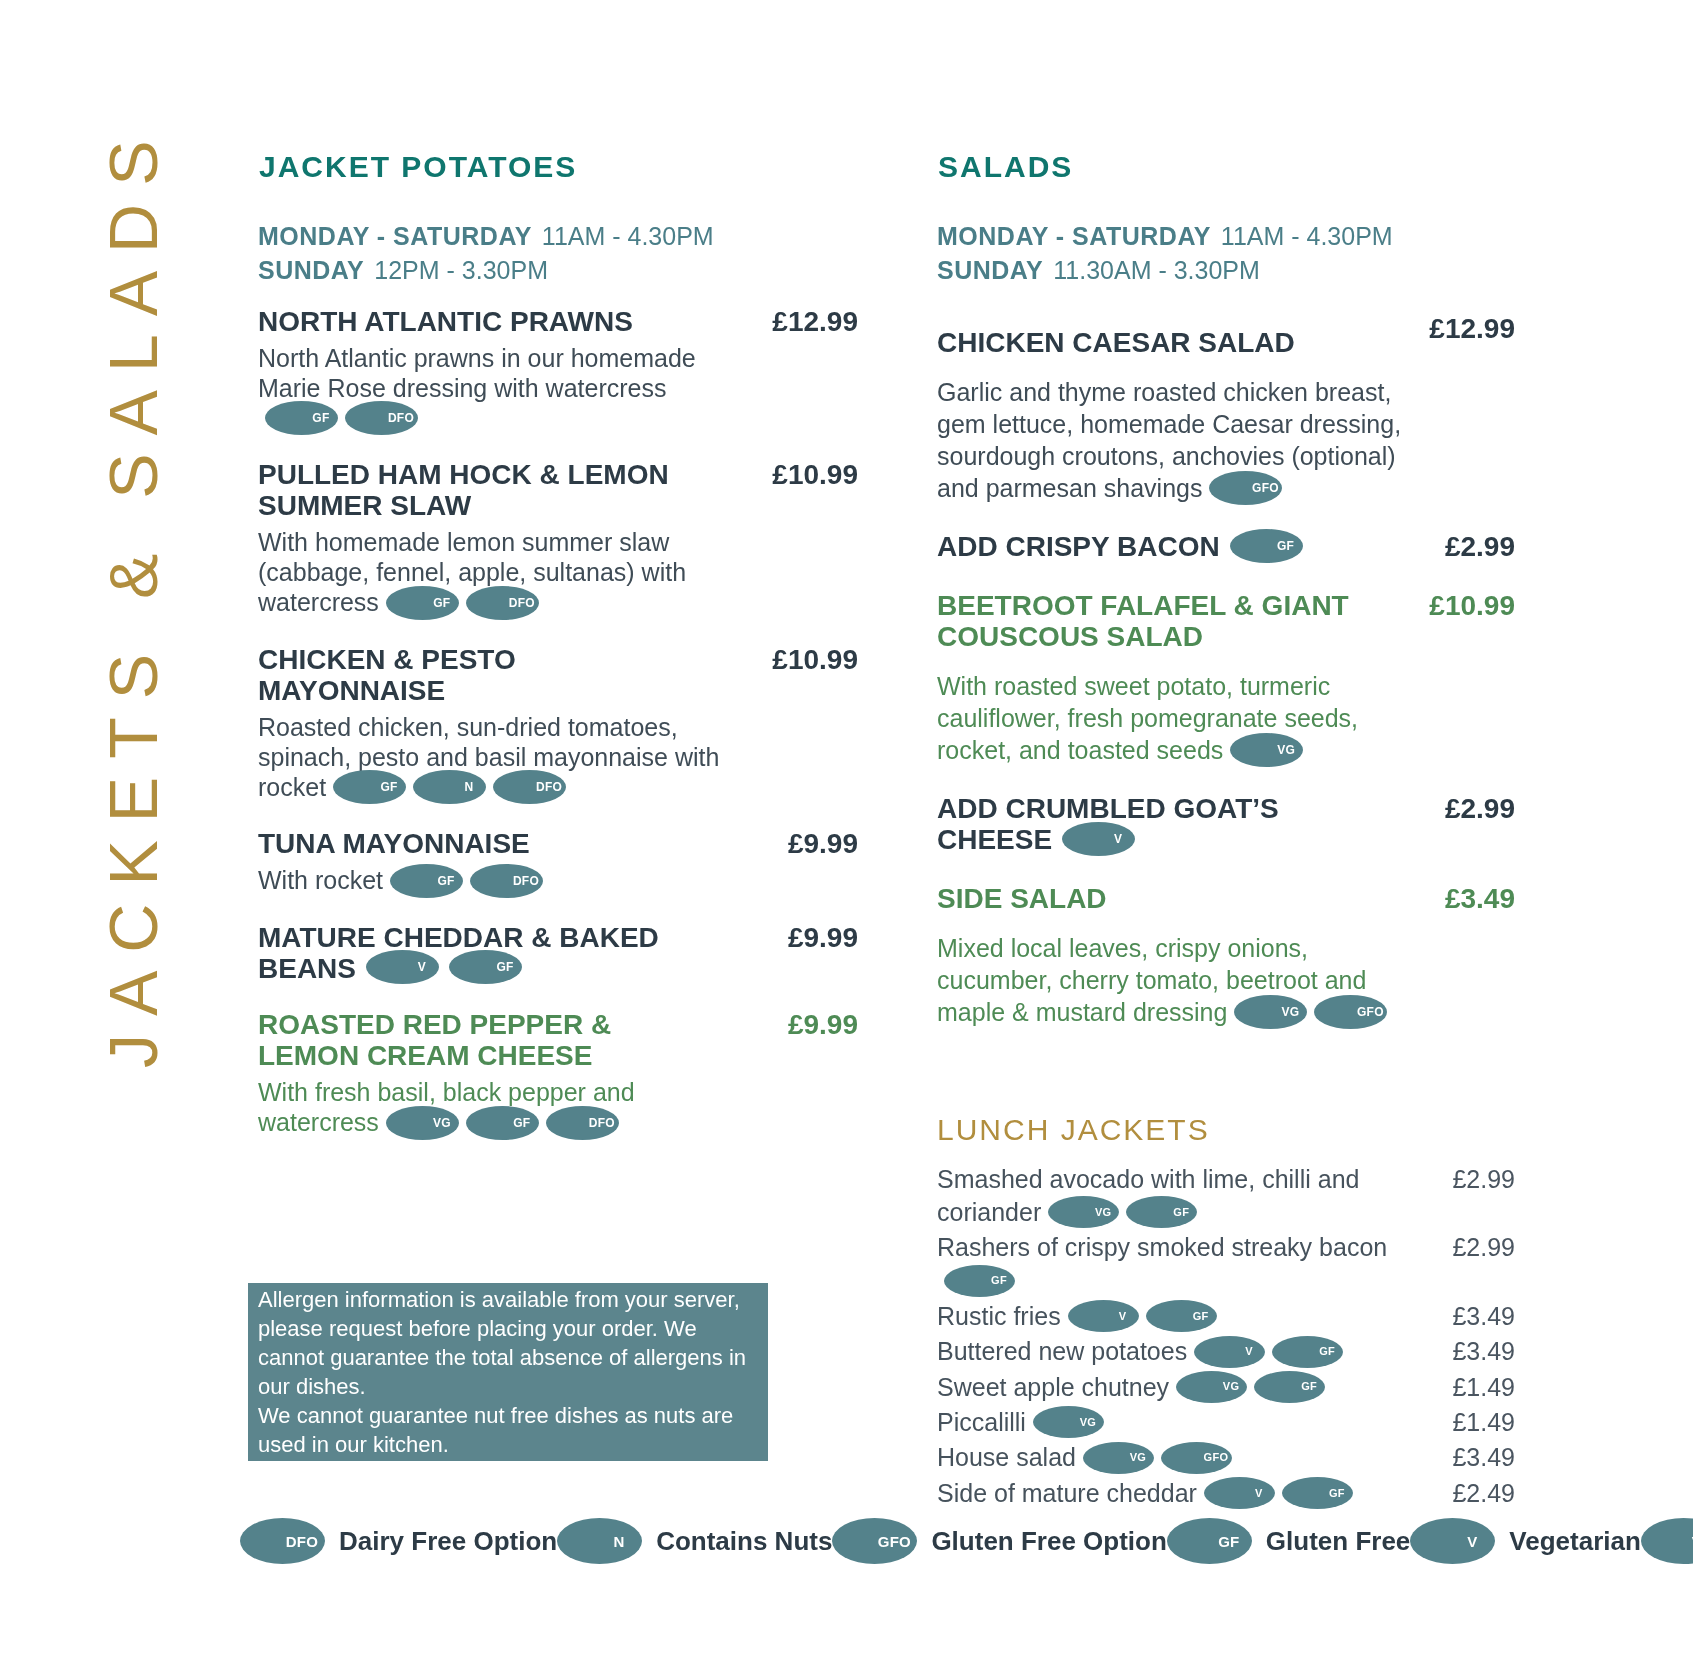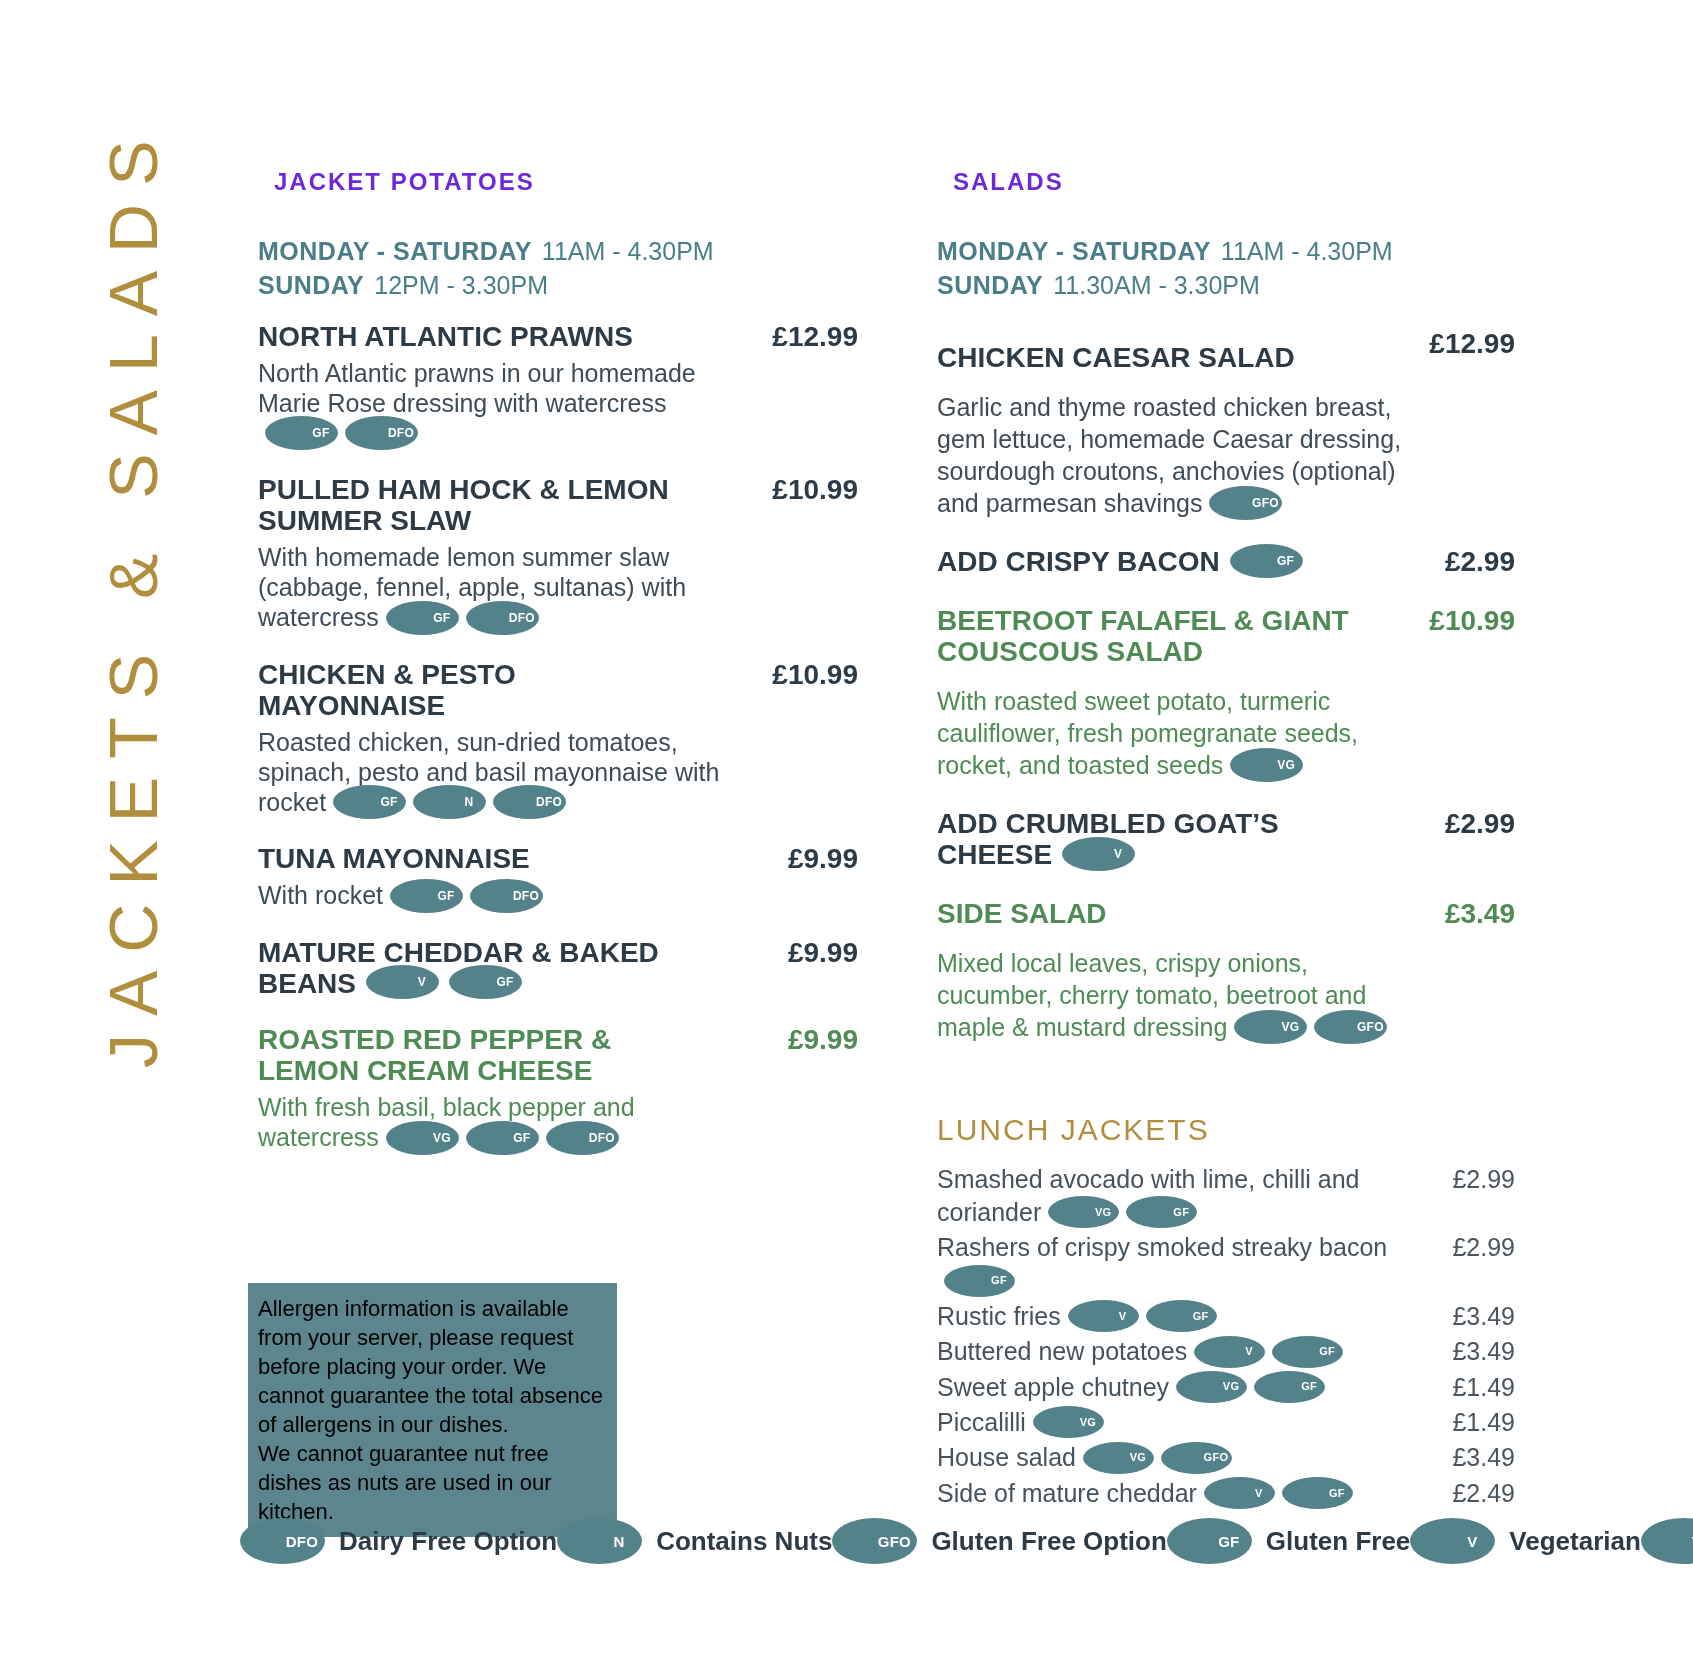--- a/index.html
+++ b/index.html
@@ -12,22 +12,22 @@
     transform:rotate(-90deg);transform-origin:0 0;
     white-space:nowrap;font-size:68px;font-weight:400;
     letter-spacing:18px;color:#b18e3e;
   }
 
   
   .col{position:absolute;top:148px;}
   .col-left{left:258px;width:600px;}
   .col-right{left:937px;width:578px;}
 
-  .section-heading{margin:16px;font-size:24px;line-height:35px;font-weight:700;
-    letter-spacing:2px;color:#6d28d9;}
+  .section-heading{margin:1px;font-size:30px;line-height:35px;font-weight:700;
+    letter-spacing:2px;color:#0f766e;}
 
   .hours{margin-top:35px;font-size:25px;line-height:34px;color:#4a7e88;}
   .hours p{margin:0;}
   .hours .hl{font-weight:700;letter-spacing:.5px;}
   .hours .ht{margin-left:10px;font-weight:400;}
 
   .items{margin-top:19px;}
   .col-right .items{margin-top:40px;}
 
   .item{position:relative;margin-bottom:22px;padding-right:120px;}
@@ -42,23 +42,23 @@
   .item.green .item-title,.item.green .item-desc,.item.green .price{color:#4e8b55;}
 
   
   .badge{display:inline-flex;align-items:center;justify-content:center;
     width:34px;height:34px;border-radius:50%;background:#54828b;color:#fff;
     font-size:12px;font-weight:700;letter-spacing:.3px;vertical-align:middle;
     margin-left:7px;position:relative;top:-2px;flex:none;padding-left:39px;}
   .tbadges .badge{margin-left:10px;top:-3px;}
 
   
-  .allergen-box{position:absolute;left:248px;top:1283px;width:369px;
-    box-sizing:border-box;background:#5c858d;color:#000000;
-    font-size:22px;line-height:29px;padding:11px 10px;}
+  .allergen-box{position:absolute;left:248px;top:1283px;width:520px;
+    box-sizing:border-box;background:#5c858d;color:#ffffff;
+    font-size:22px;line-height:29px;padding:2px 10px;}
   .allergen-box p{margin:0;}
 
   
   .extras{position:absolute;left:937px;top:1112px;width:578px;}
   .extras-heading{margin:0;font-size:30px;line-height:35px;font-weight:400;
     letter-spacing:2px;color:#b18e3e;}
   .extras-list{margin-top:16px;}
   .extra-row{position:relative;margin-top:1px;padding-right:90px;}
   .extra-name{margin:0;font-size:25px;line-height:33px;color:#46525c;max-width:470px;}
   .extra-name .badge{width:32px;height:32px;font-size:11px;}

